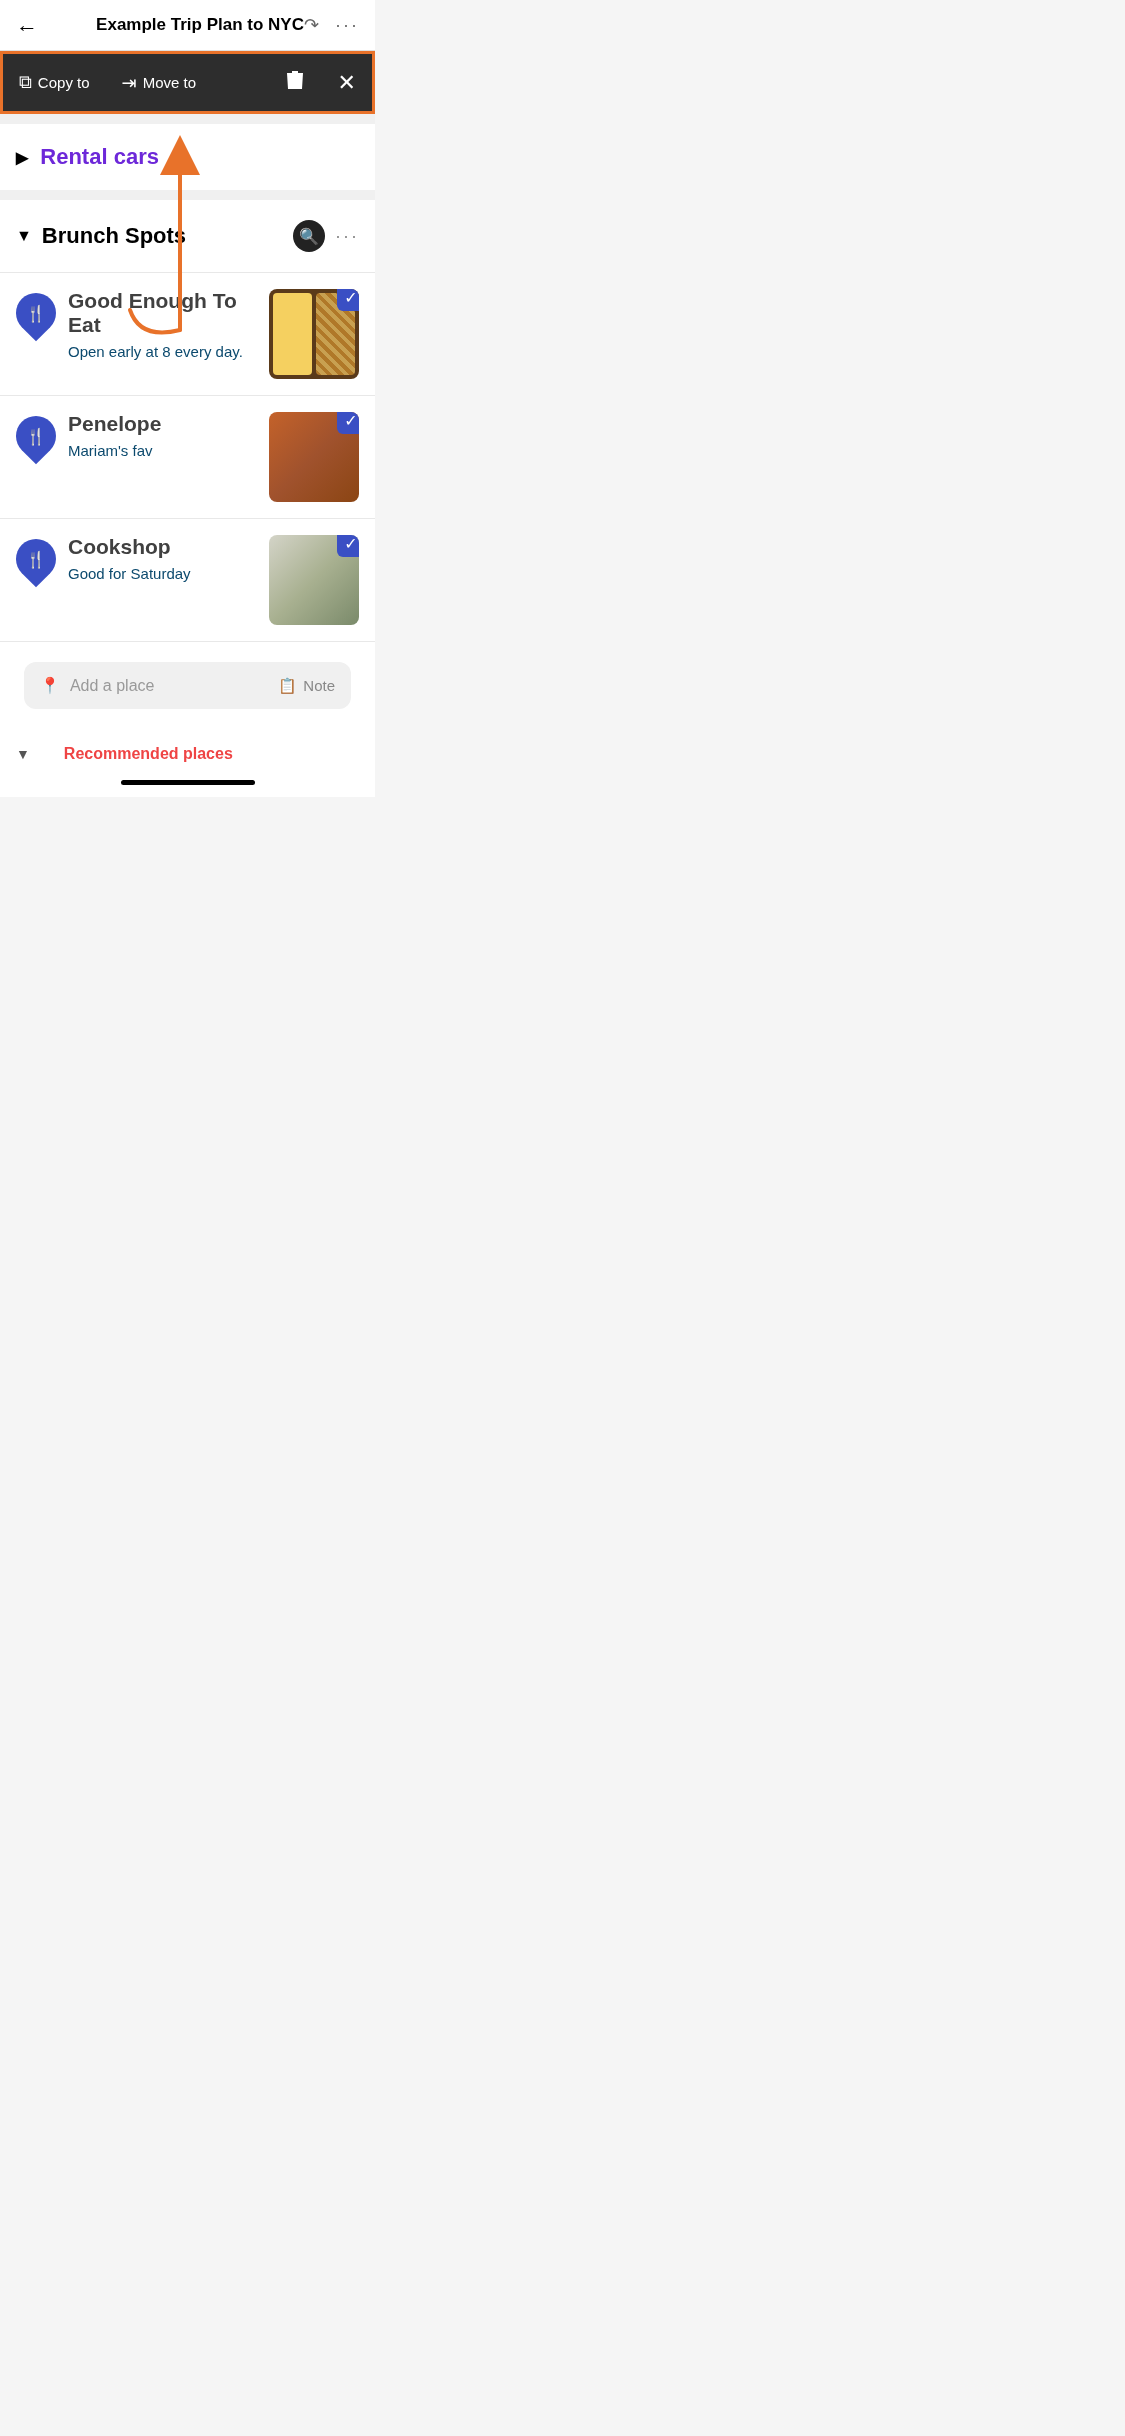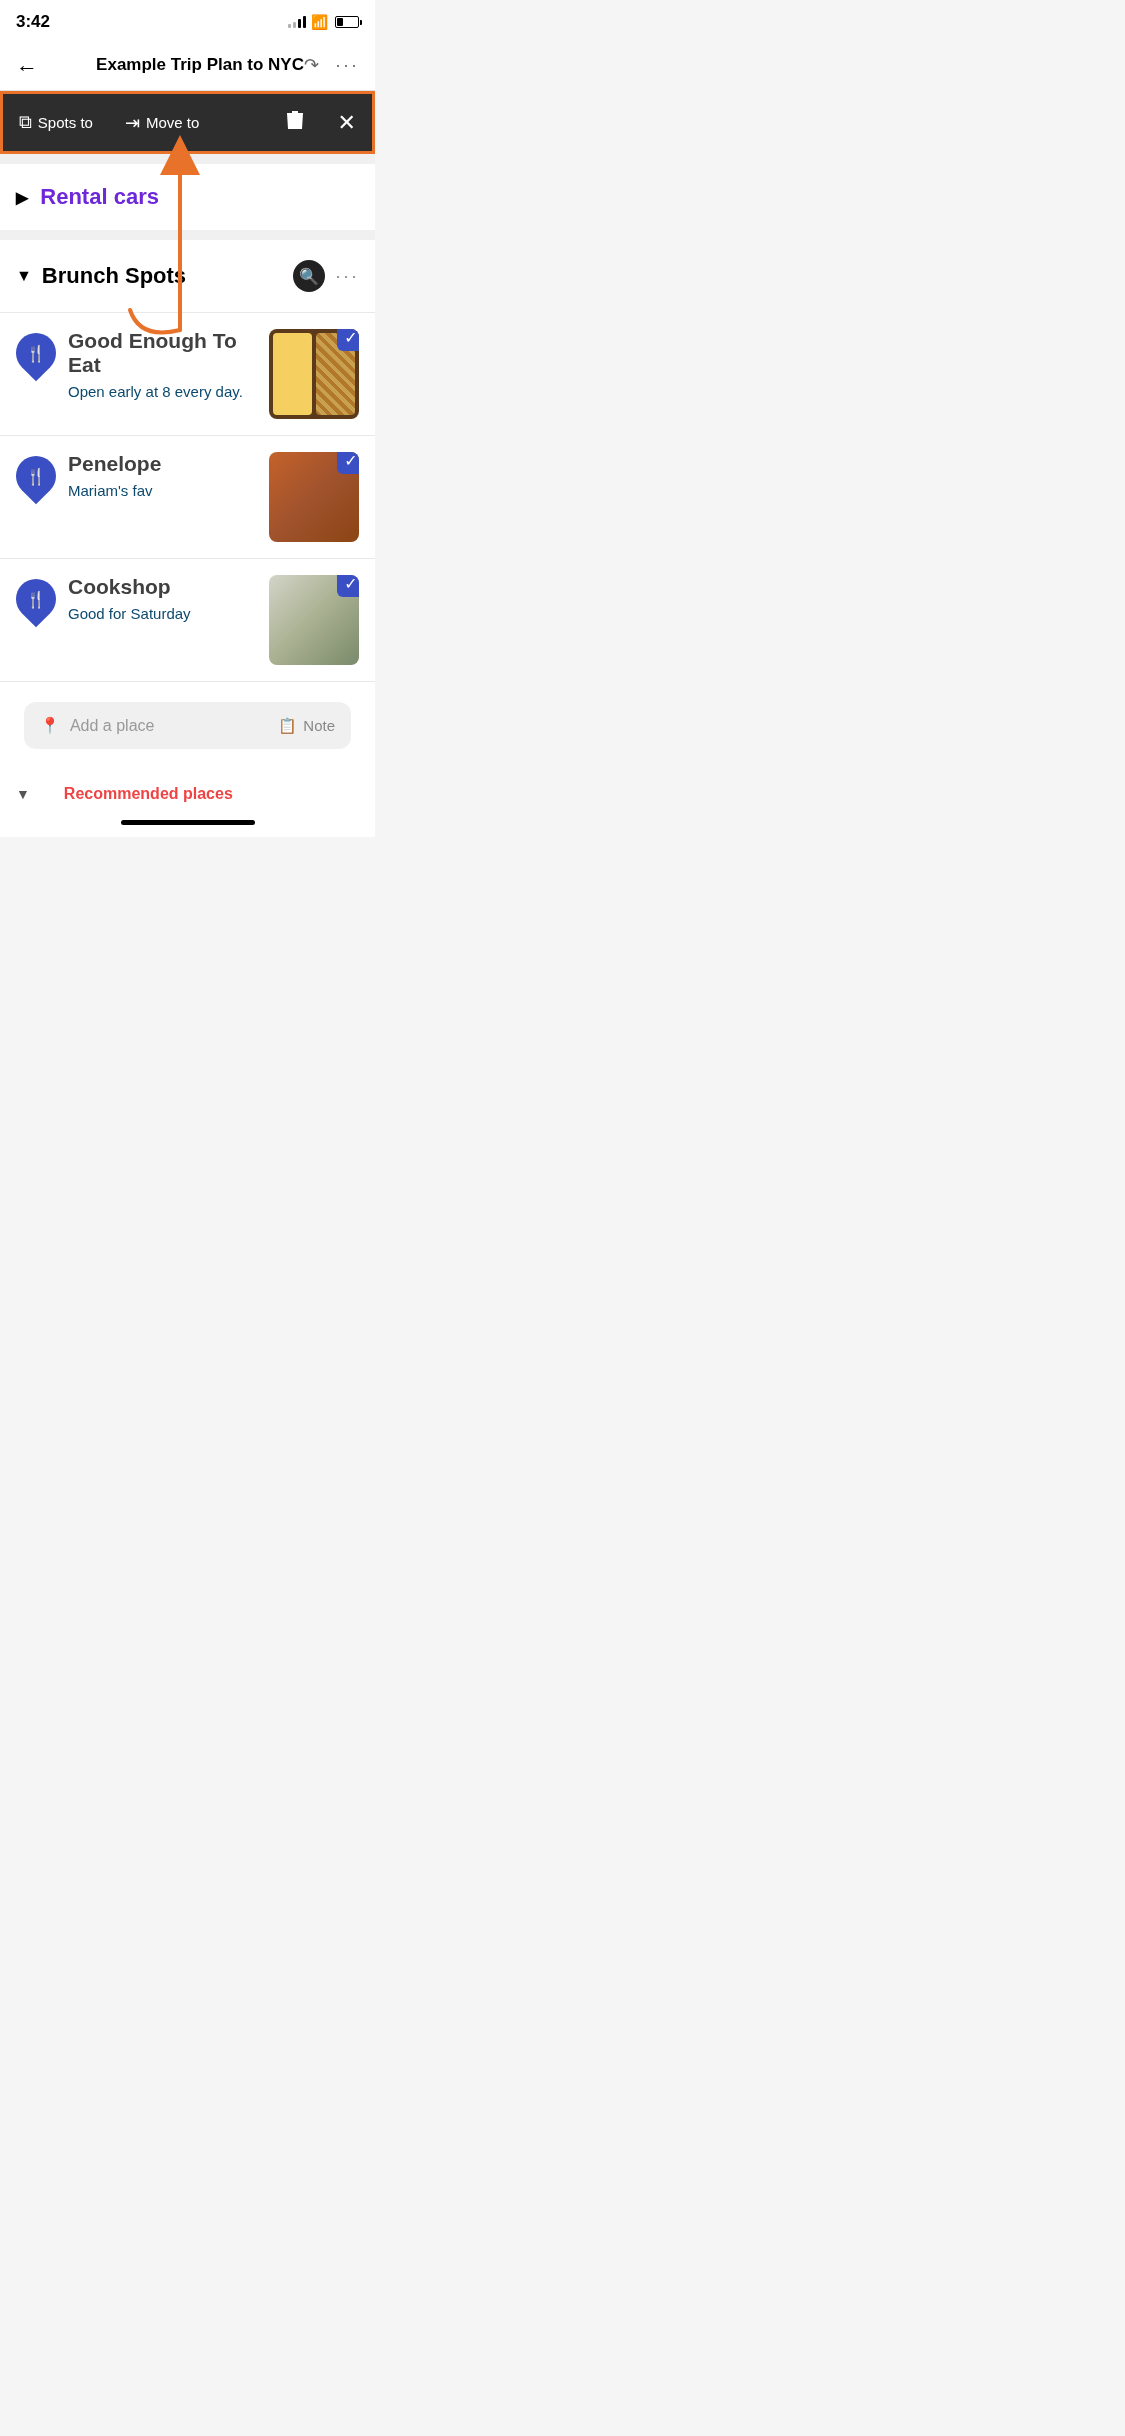--- a/index.html
+++ b/index.html
@@ -369,49 +369,34 @@
       left: 120px;
       z-index: 20;
       pointer-events: none;
     }
   </style>
 </head>
 <body>
 
 <div class="page-wrapper">
 
-  <div class="status-bar">
-    <span class="status-time">3:42</span>
-    <div class="status-icons">
-      <div class="signal-bars">
-        <div class="signal-bar"></div>
-        <div class="signal-bar"></div>
-        <div class="signal-bar"></div>
-        <div class="signal-bar"></div>
-      </div>
-      <span class="wifi-icon">📶</span>
-      <div class="battery">
-        <div class="battery-fill"></div>
-      </div>
-    </div>
-  </div>
 
   <div class="header">
     <span class="header-back">←</span>
     <span class="header-title">Example Trip Plan to NYC</span>
     <div class="header-actions">
       <span class="header-share">↷</span>
       <span class="header-more">···</span>
     </div>
   </div>
 
   <div class="action-toolbar">
     <div class="toolbar-btn">
       <span class="toolbar-btn-icon">⧉</span>
-      <span>Spots to</span>
+      <span>Copy to</span>
     </div>
     <div class="toolbar-btn">
       <span class="toolbar-btn-icon">⇥</span>
       <span>Move to</span>
     </div>
     <div class="toolbar-spacer"></div>
     <div class="toolbar-delete">
       <svg width="22" height="24" viewBox="0 0 22 24" fill="white">
         <path d="M1 5h20M8 5V3h6v2M3 5l1 16h14l1-16H3z"></path>
         <line x1="8" y1="10" x2="8" y2="18" stroke="white" stroke-width="1.5" stroke-linecap="round"></line>

